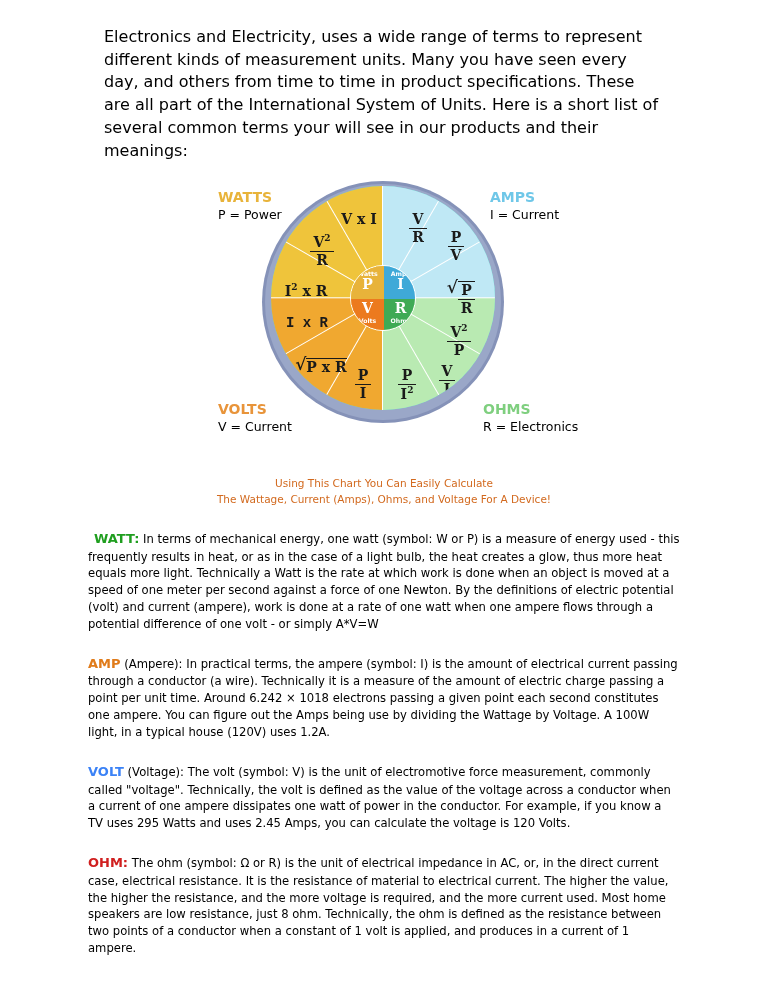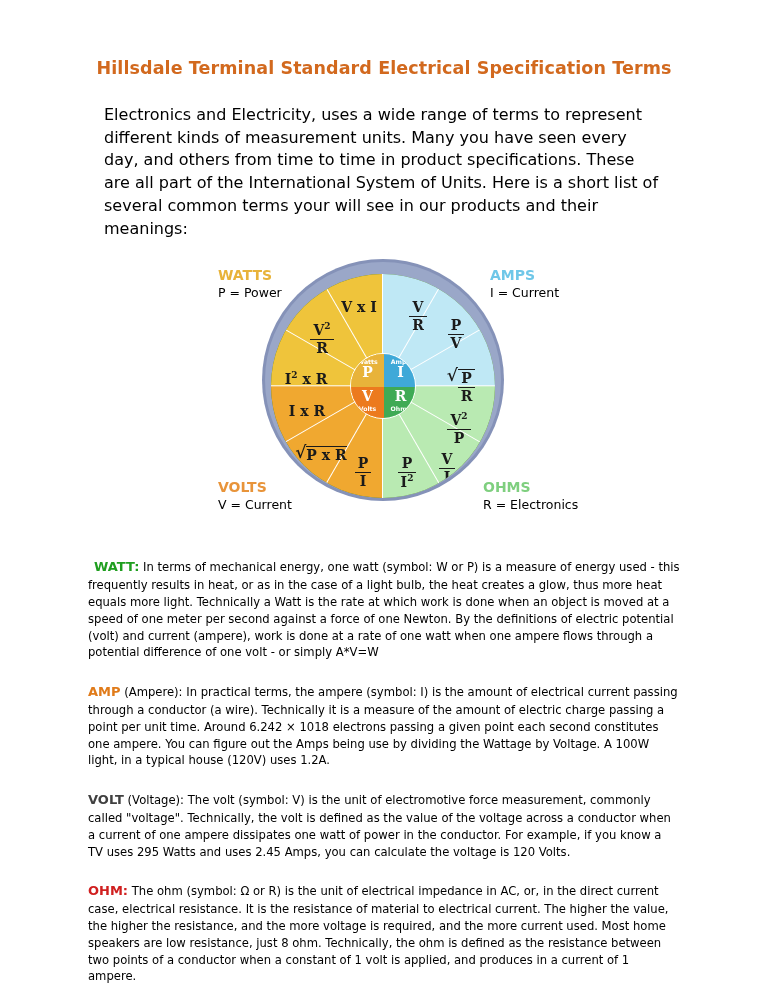--- a/index.html
+++ b/index.html
@@ -72,25 +72,25 @@
     left: 265px;
     top: 6px;
     width: 236px;
     height: 236px;
     border-radius: 50%;
     background: #9aa7c8;
     box-shadow: 0 0 0 3px #8592b8;
   }
   .wheel-inner {
     position: absolute;
-    left: 6px; top: 12px;
+    left: 6px; top: 2px;
     width: 224px; height: 224px;
     border-radius: 50%;
     overflow: hidden;
-    background: #4d7c0f;
+    background: #5eead4;
   }
   .quad {
     position: absolute;
     width: 112px;
     height: 112px;
   }
   .q-watts { left: 0; top: 0; background: #efc43b; }
   .q-amps  { left: 112px; top: 0; background: #bfe8f5; }
   .q-volts { left: 0; top: 112px; background: #f0a830; }
   .q-ohms  { left: 112px; top: 112px; background: #b9eab2; }
@@ -194,29 +194,28 @@
     margin: 22px 88px 0 88px;
     font-size: 11.6px;
     line-height: 1.45;
   }
   .term-block .lead {
     font-weight: bold;
     font-size: 13px;
   }
   .c-watt { color: #1f9e1f; margin-left: 6px; }
   .c-amp  { color: #e07b1a; }
-  .c-volt { color: #404040; }
+  .c-volt { color: #3b82f6; }
   .c-ohm  { color: #d01f1f; margin-top: 8px; }
 </style>
 </head>
 <body>
 
 <div class="page">
 
-  <h1 class="doc-title">Hillsdale Terminal Standard Electrical Specification Terms</h1>
 
   <p class="intro">Electronics and Electricity, uses a wide range of terms to represent different kinds of measurement units.  Many you have seen every day, and others from time to time in product specifications.  These are all part of the International System of Units.  Here is a short list of several common terms your will see in our products and their meanings:</p>
 
   <div class="chart-wrap">
 
     <div class="wheel-labels">
       <div class="wl wl-watts">
         <span class="big">WATTS</span>
         <span>P = Power</span>
       </div>
@@ -273,21 +272,21 @@
             <span class="den">V</span>
           </span>
         </div>
         <div class="cell" style="left:160px; top:95px;">
           <span class="rad"><span class="bar"><span class="frac">
             <span class="num">P</span>
             <span class="den">R</span>
           </span></span></span>
         </div>
 
-        <div class="cell" style="left:6px; top:130px;">
+        <div class="cell" style="left:6px; top:130px;font-family:Liberation Mono, monospace;">
           <span>I x R</span>
         </div>
         <div class="cell" style="left:20px; top:172px;">
           <span class="rad"><span class="bar">P x R</span></span>
         </div>
         <div class="cell" style="left:62px; top:182px;">
           <span class="frac">
             <span class="num">P</span>
             <span class="den">I</span>
           </span>
@@ -327,20 +326,24 @@
           </div>
           <div class="hq hq-ohms">
             <span class="t2" style="top:2px">R</span>
             <span class="t1" style="top:18px">Ohms</span>
           </div>
         </div>
       </div>
     </div>
   </div>
 
+  <div class="caption">
+    <div>Using This Chart You Can Easily Calculate</div>
+    <div>The Wattage, Current (Amps), Ohms, and Voltage For A Device!</div>
+  </div>
 
   <p class="term-block">
     <span class="lead c-watt">WATT:</span><span> In terms of mechanical energy, one watt (symbol: W or P) is a measure of energy used - this frequently results in heat, or as in the case of a light bulb, the heat creates a glow, thus more heat equals more light.  Technically a Watt is the rate at which work is done when an object is moved at a speed of one meter per second against a force of one Newton.  By the definitions of electric potential (volt) and current (ampere), work is done at a rate of one watt when one ampere flows through a potential difference of one volt - or simply A*V=W</span>
   </p>
 
   <p class="term-block">
     <span class="lead c-amp">AMP</span><span> (Ampere): In practical terms, the ampere (symbol: I) is the amount of electrical current passing through a conductor (a wire).  Technically it is a measure of the amount of electric charge passing a point per unit time. Around 6.242 × 1018 electrons passing a given point each second constitutes one ampere. You can figure out the Amps being use by dividing the Wattage by Voltage.  A 100W light, in a typical house (120V) uses 1.2A.</span>
   </p>
 
   <p class="term-block">

